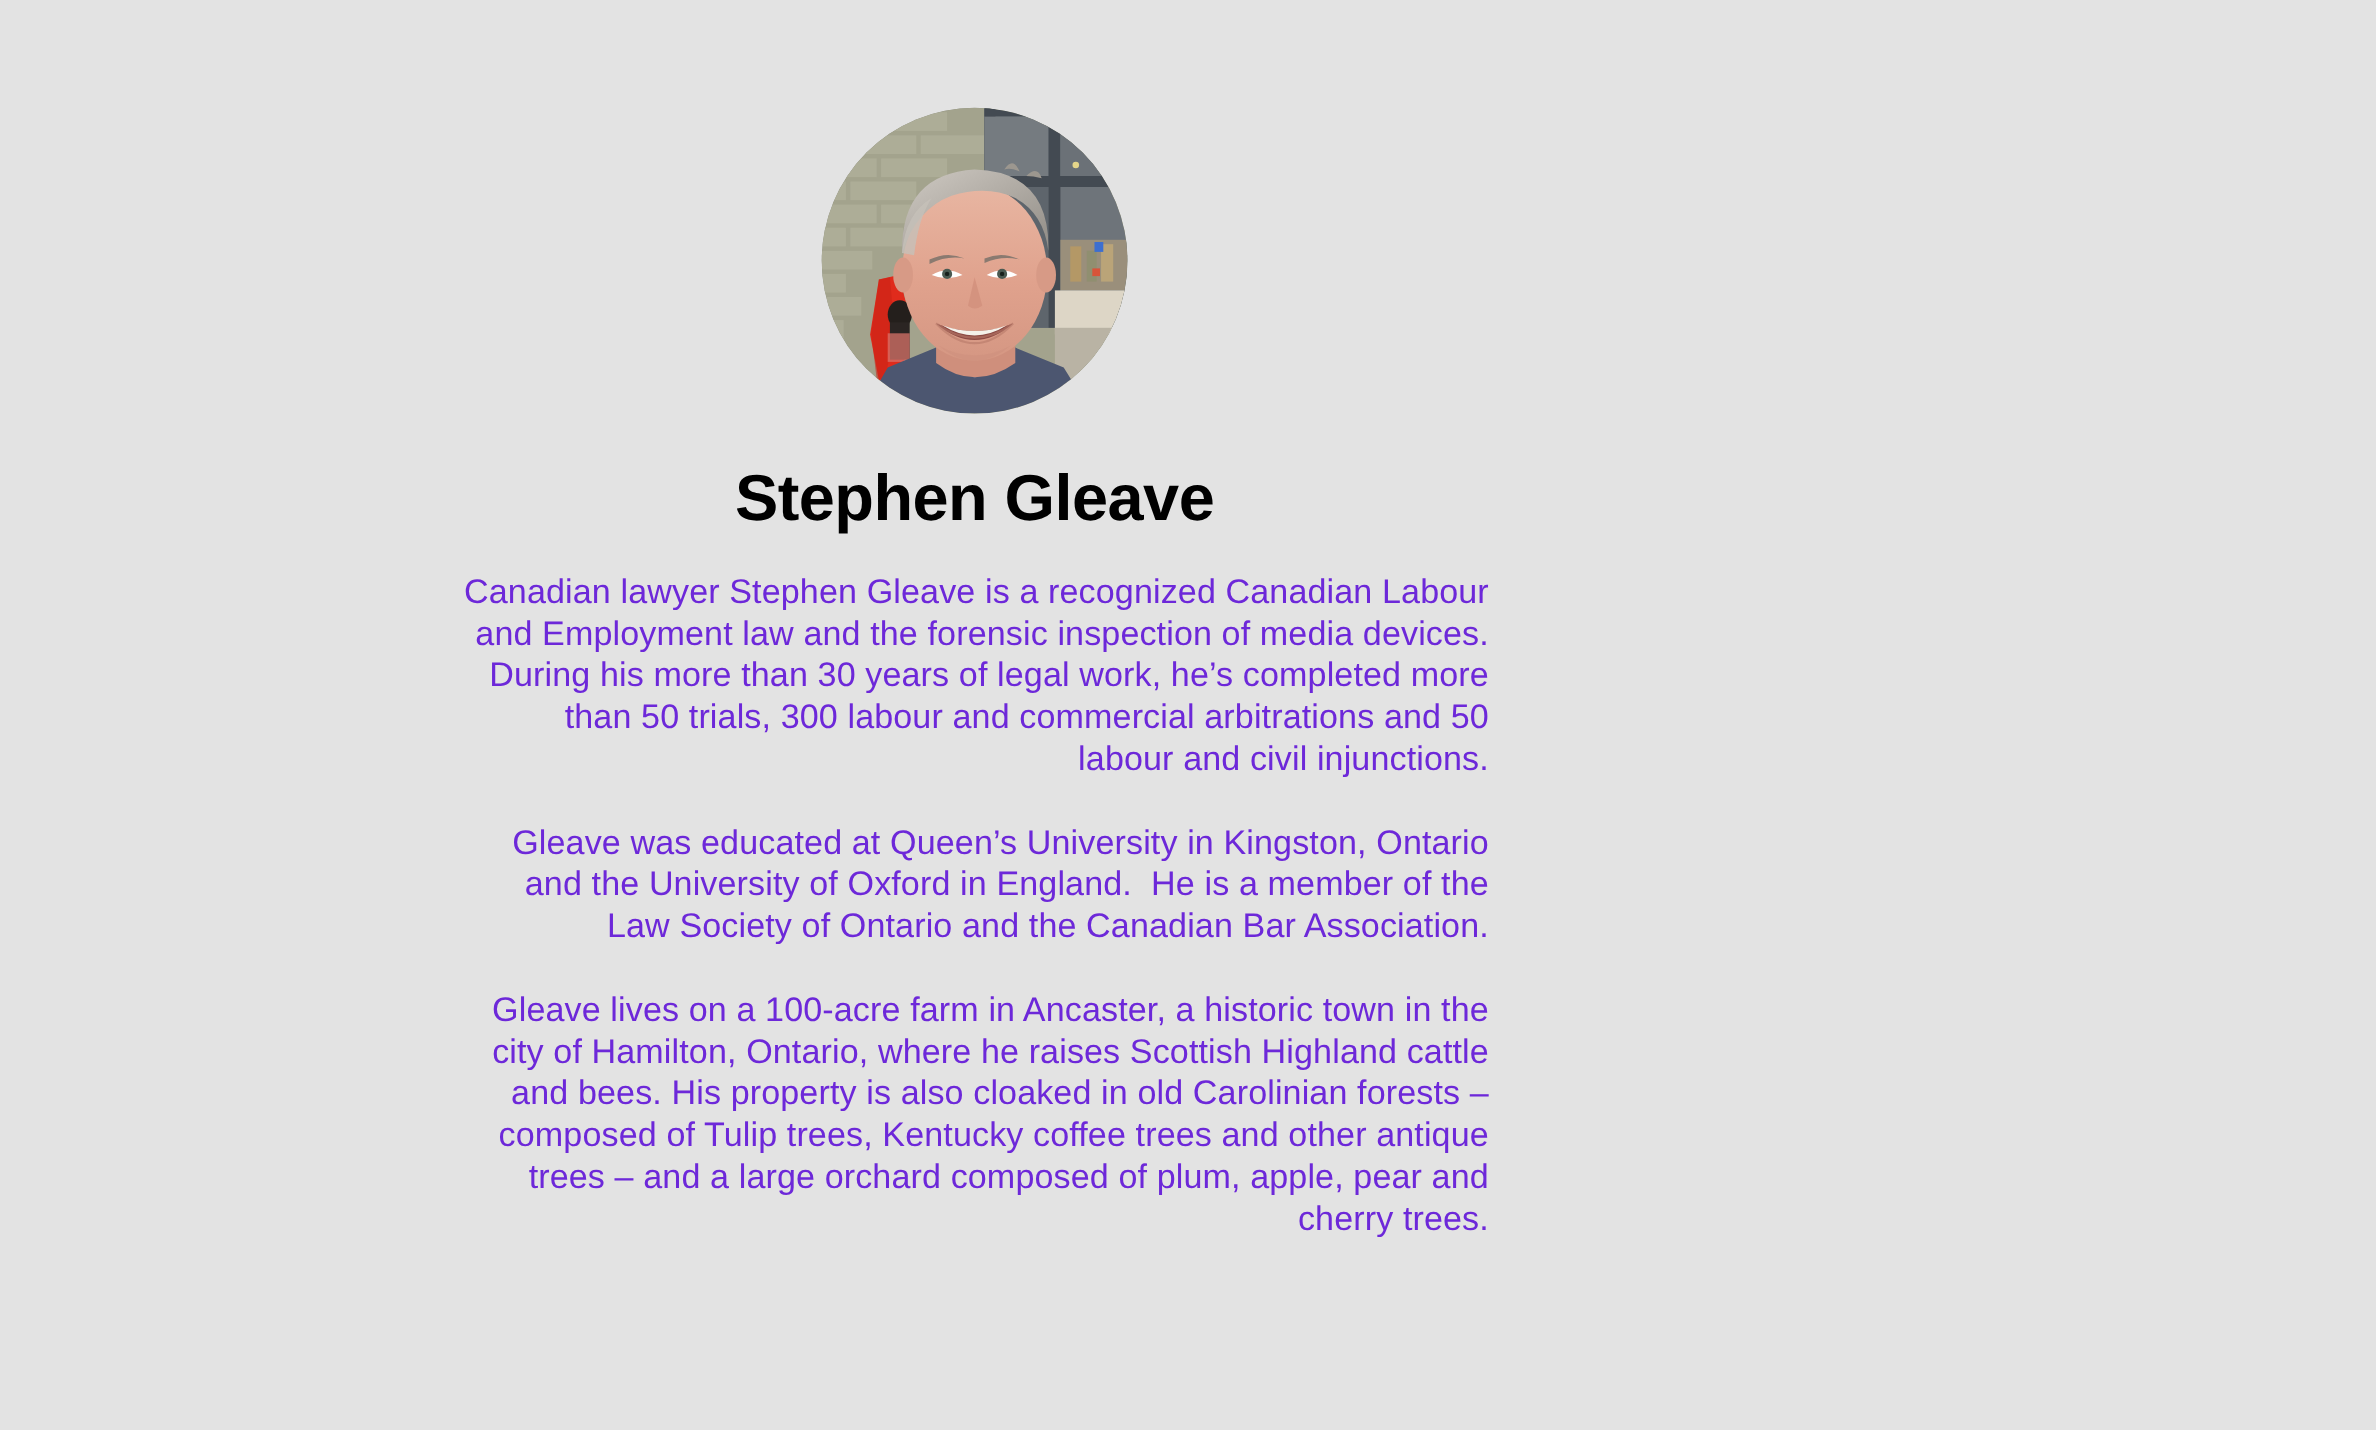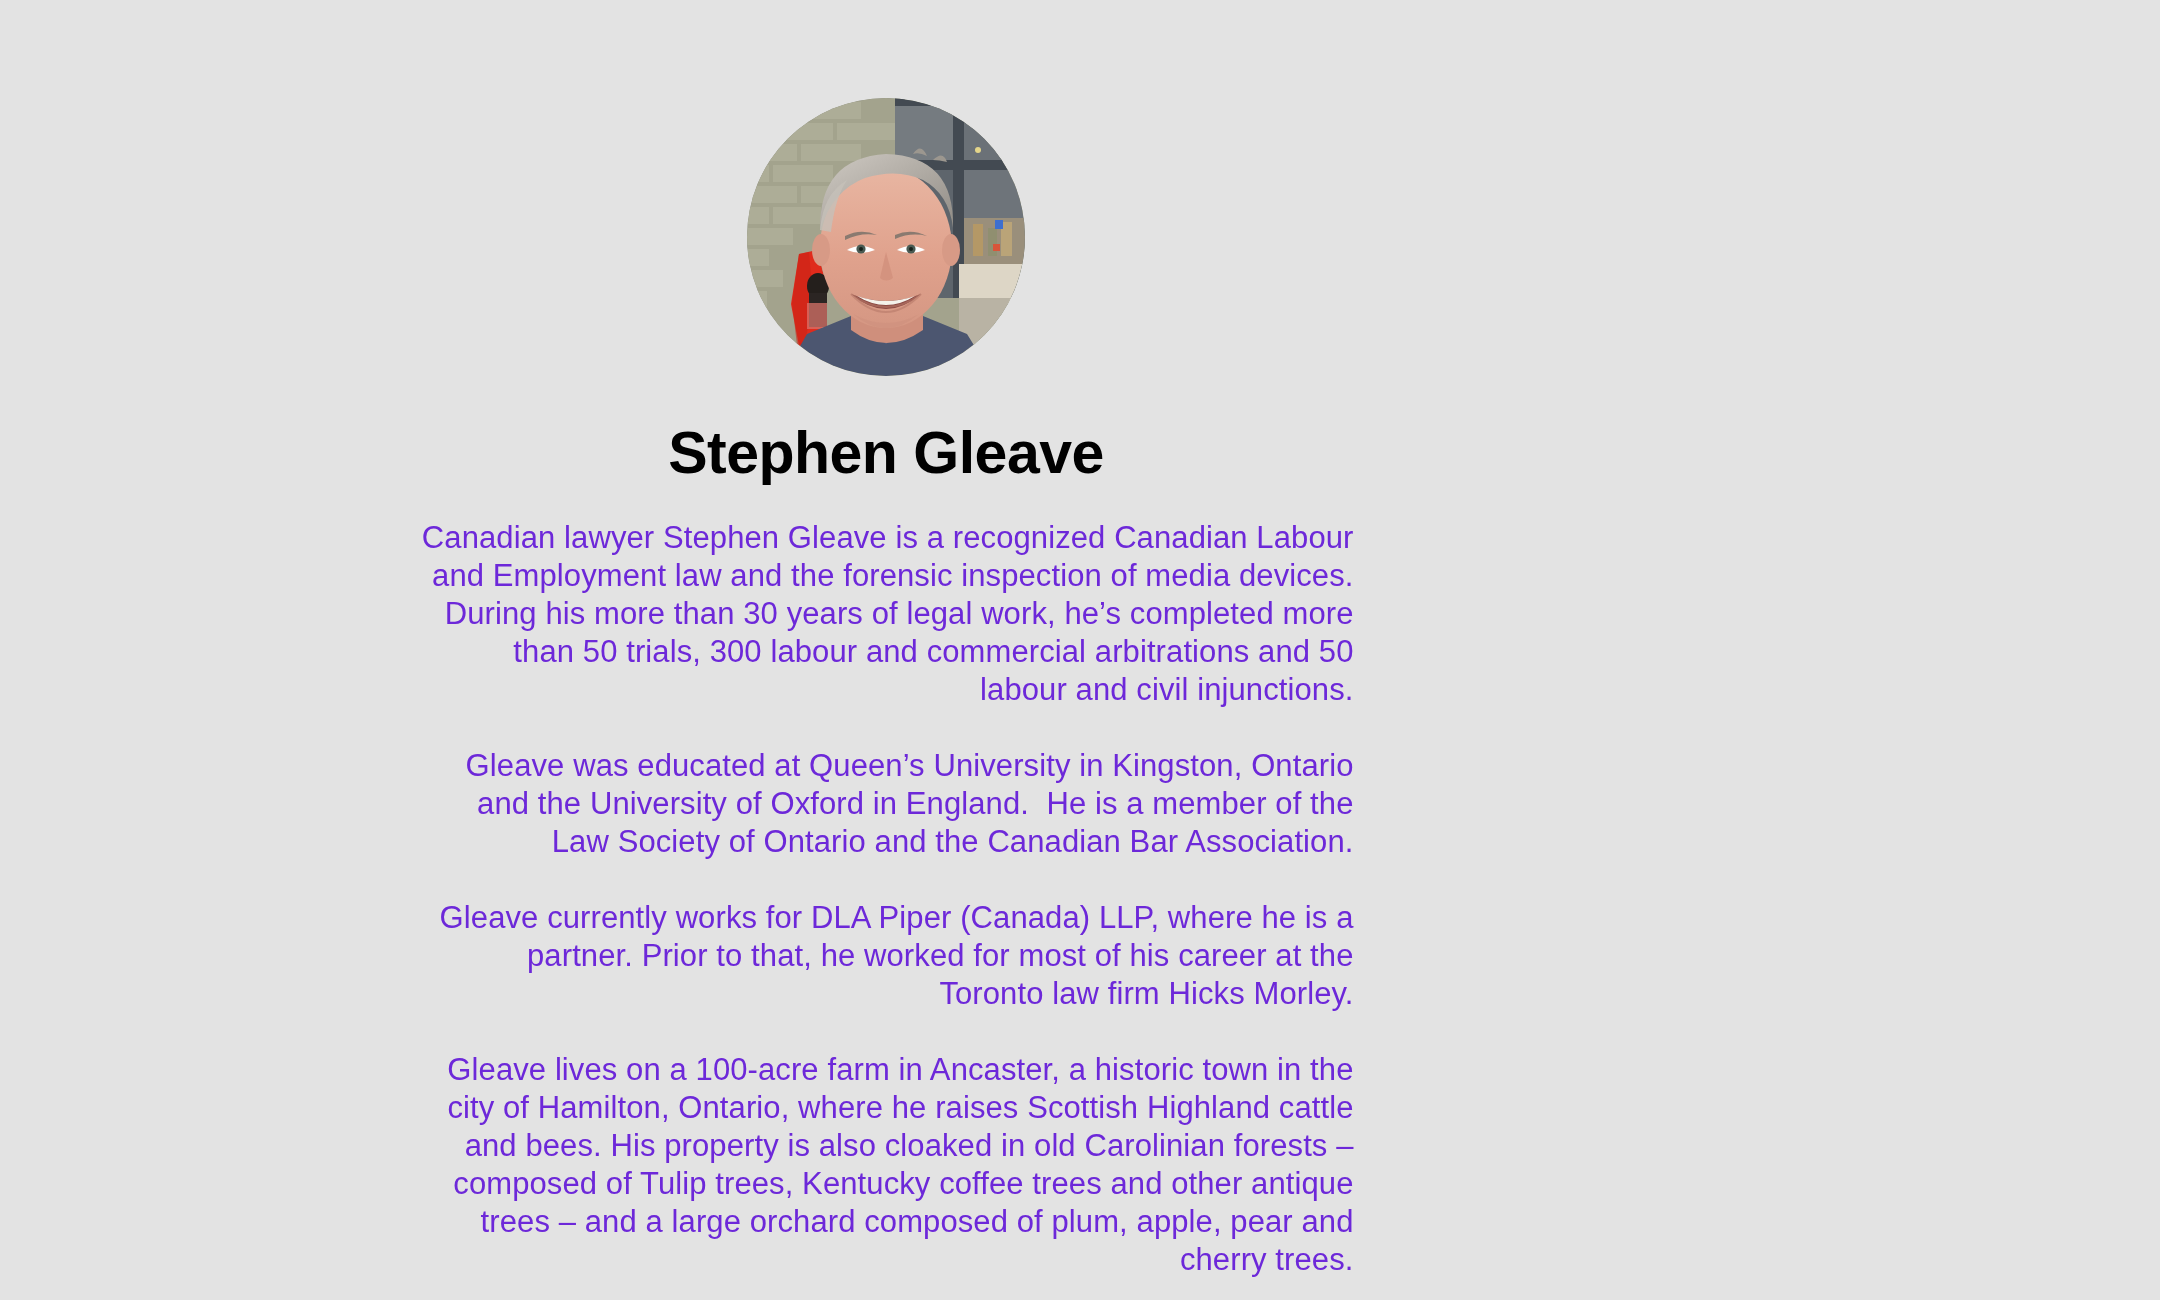--- a/index.html
+++ b/index.html
@@ -189,18 +189,17 @@
           <rect x="0" y="0" width="278" height="278" fill="none"></rect>
         </g>
       </svg>
     </div>
 
     <h1 class="person-name">Stephen Gleave</h1>
 
     <div class="bio">
       <p>Canadian lawyer Stephen Gleave is a recognized Canadian Labour and Employment law and the forensic inspection of media devices. During his more than 30 years of legal work, he’s completed more than 50 trials, 300 labour and commercial arbitrations and 50 labour and civil injunctions.</p>
       <p>Gleave was educated at Queen’s University in Kingston, Ontario and the University of Oxford in England.  He is a member of the Law Society of Ontario and the Canadian Bar Association.</p>
-      <p>Gleave currently works for DLA Piper (Canada) LLP, where he is a partner. Prior to that, he worked for most of his career at the Toronto law firm Hicks Morley.</p>
       <p>Gleave lives on a 100-acre farm in Ancaster, a historic town in the city of Hamilton, Ontario, where he raises Scottish Highland cattle and bees. His property is also cloaked in old Carolinian forests – composed of Tulip trees, Kentucky coffee trees and other antique trees – and a large orchard composed of plum, apple, pear and cherry trees.</p>
     </div>
 
   </div>
 </div>
 
 </body></html>

